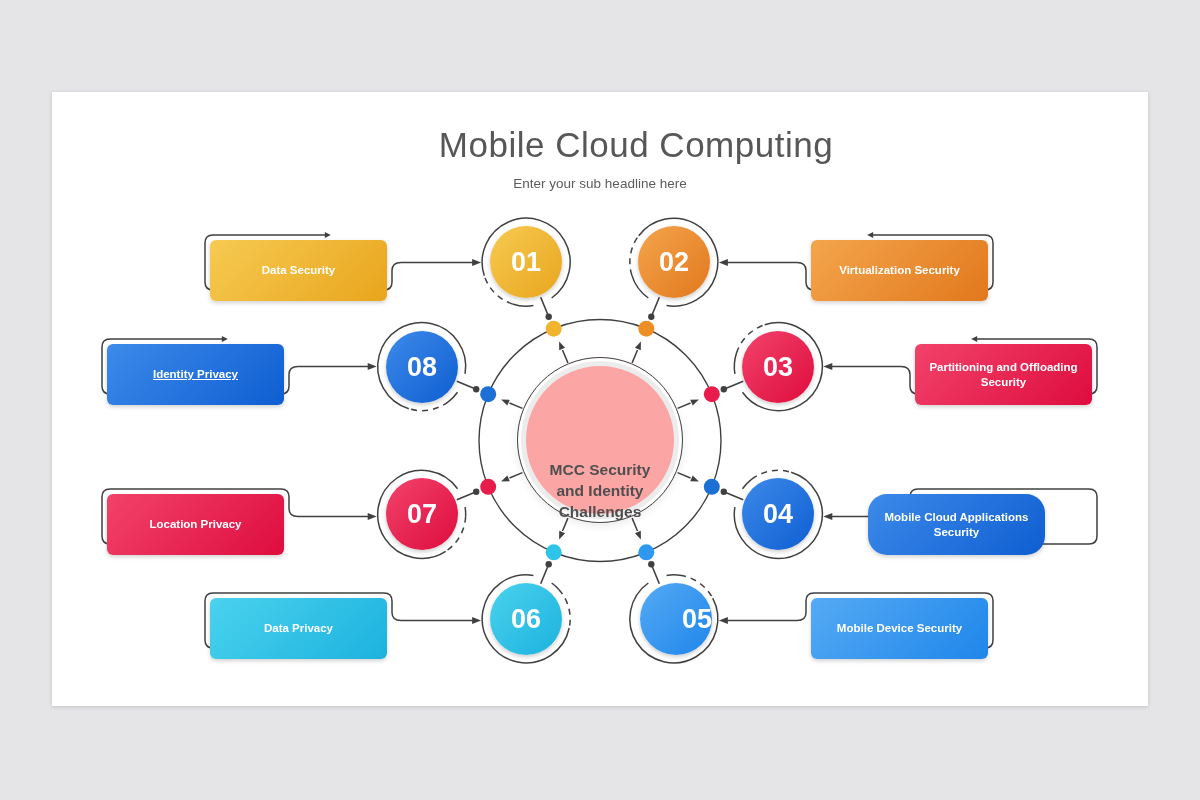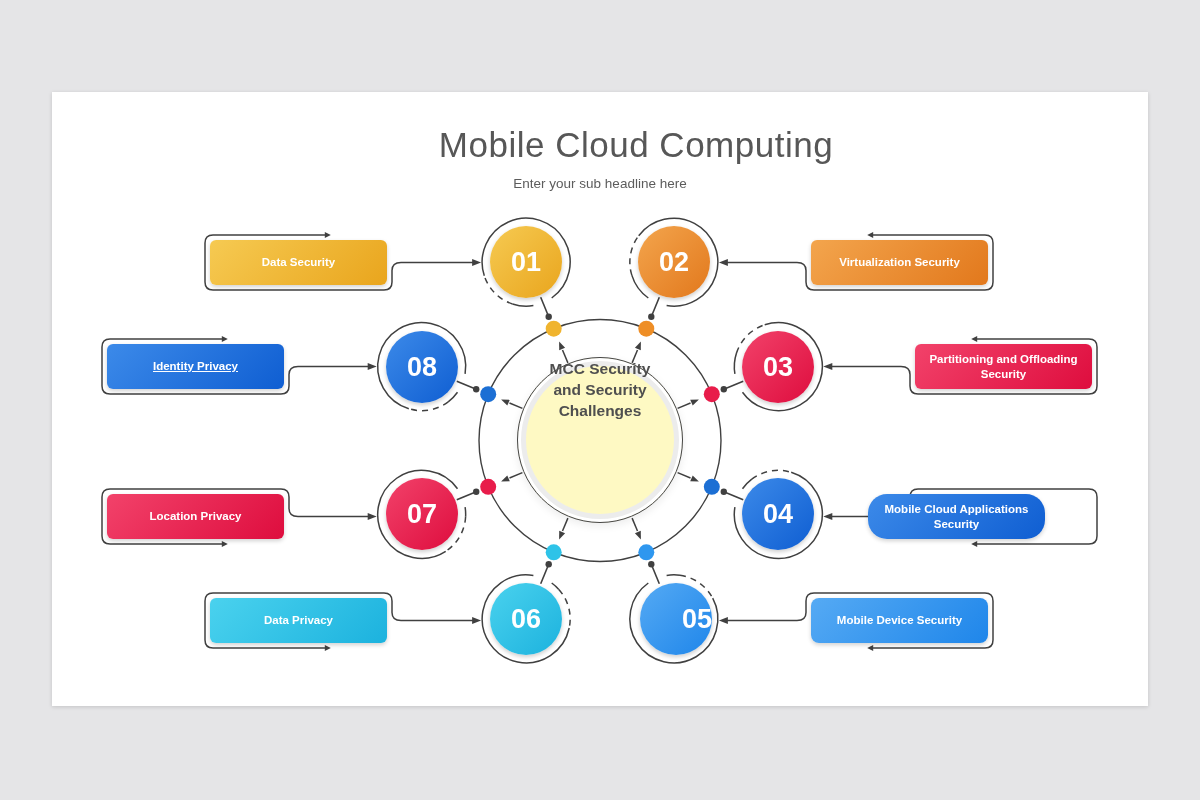--- a/index.html
+++ b/index.html
@@ -15,37 +15,37 @@
   .title{
     position:absolute;left:0;top:125px;width:1200px;text-align:center;
     font-size:35px;font-weight:400;color:#575757;letter-spacing:.5px;margin-left:36px;
   }
   .subtitle{
     position:absolute;left:0;top:176px;width:1200px;text-align:center;
     font-size:13.5px;color:#5c5c5c;
   }
   #diagram-svg{position:absolute;left:0;top:0;width:1200px;height:800px;}
   .label-box{
-    position:absolute;width:177px;height:45px;border-radius:6px;
+    position:absolute;width:177px;height:61px;border-radius:6px;
     display:flex;align-items:center;justify-content:center;text-align:center;
     color:#fff;font-size:11.5px;font-weight:bold;line-height:1.25;
     padding:12px 12px;box-sizing:border-box;
     box-shadow:0 2px 4px rgba(0,0,0,.18);
   }
   .num-circle{
     position:absolute;width:72px;height:72px;border-radius:50%;
     display:flex;align-items:center;justify-content:center;
     color:#fff;font-size:27px;font-weight:bold;
     box-shadow:0 2px 4px rgba(0,0,0,.2);
   }
   .center-circle{
     position:absolute;left:517px;top:357px;width:166px;height:166px;
-    border-radius:50%;background:#fef9c3;border:1.5px solid #464646;
+    border-radius:50%;background:#fca5a5;border:1.5px solid #464646;
     box-shadow:0 3px 8px rgba(0,0,0,.08), inset 0 0 0 3px #ffffff, inset 0 0 0 8px #ececec;
-    display:flex;align-items:flex-start;justify-content:center;text-align:center;
+    display:flex;align-items:flex-end;justify-content:center;text-align:center;
     box-sizing:border-box;
   }
   .center-text{font-size:15.5px;font-weight:bold;color:#4f4f4f;line-height:21px;}
 </style>
 </head>
 <body>
 
 <div class="slide"></div>
 
 <svg id="diagram-svg">
@@ -148,21 +148,21 @@
   </div>
 <div class="label-box" style="left: 811px; top: 240px; background: linear-gradient(135deg, rgb(243, 165, 77), rgb(226, 120, 28));">
     <span>Virtualization Security</span>
   </div>
 <div class="label-box" style="left: 915px; top: 344px; background: linear-gradient(135deg, rgb(242, 66, 106), rgb(222, 13, 62)); align-items: center;">
     <span>Partitioning and Offloading Security</span>
   </div>
 <div class="label-box" style="left: 868px; top: 494px; background: linear-gradient(135deg, rgb(60, 138, 233), rgb(15, 94, 210)); border-radius: 19px;">
     <span>Mobile Cloud Applications Security</span>
   </div>
-<div class="label-box" style="left: 811px; top: 598px; background: linear-gradient(135deg, rgb(85, 170, 244), rgb(31, 134, 234)); border-radius: 8px;">
+<div class="label-box" style="left: 811px; top: 598px; background: linear-gradient(135deg, rgb(85, 170, 244), rgb(31, 134, 234));">
     <span>Mobile Device Security</span>
   </div>
 <div class="label-box" style="left: 210px; top: 598px; background: linear-gradient(135deg, rgb(74, 210, 238), rgb(28, 178, 222));">
     <span>Data Privacy</span>
   </div>
 <div class="label-box" style="left: 107px; top: 494px; background: linear-gradient(135deg, rgb(242, 66, 106), rgb(222, 13, 62));">
     <span>Location Privacy</span>
   </div>
 <div class="label-box" style="left: 107px; top: 344px; background: linear-gradient(135deg, rgb(60, 138, 233), rgb(15, 94, 210)); text-decoration: underline;">
     <span>Identity Privacy</span>
@@ -189,16 +189,16 @@
 <div class="num-circle" style="left: 386px; top: 478px; background: linear-gradient(135deg, rgb(242, 66, 106), rgb(222, 13, 62));">
     <span>07</span>
   </div>
 <div class="num-circle" style="left: 386px; top: 331px; background: linear-gradient(135deg, rgb(60, 138, 233), rgb(15, 94, 210));">
     <span>08</span>
   </div>
 
 <div class="center-circle">
   <div class="center-text">
     <div>MCC Security</div>
-    <div>and Security</div>
+    <div>and Identity</div>
     <div>Challenges</div>
   </div>
 </div>
 
 </body></html>

